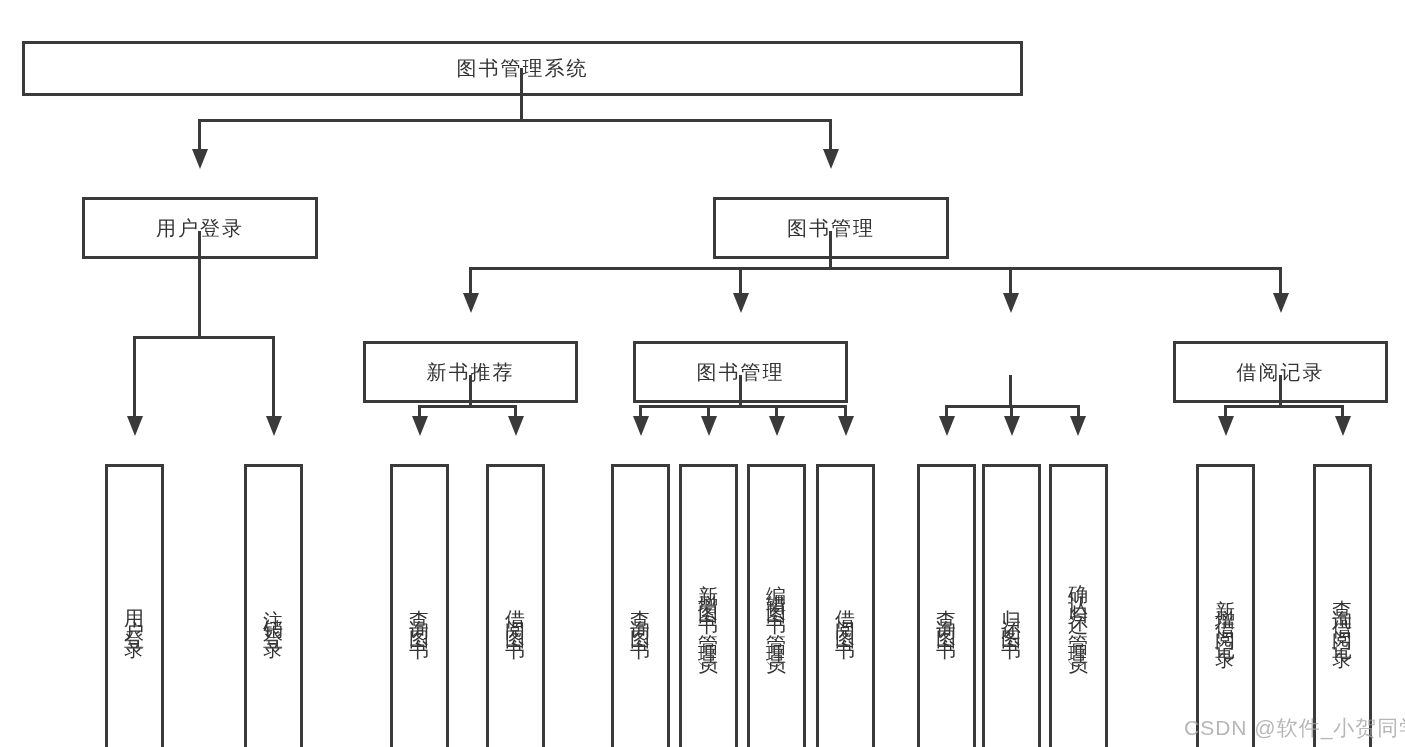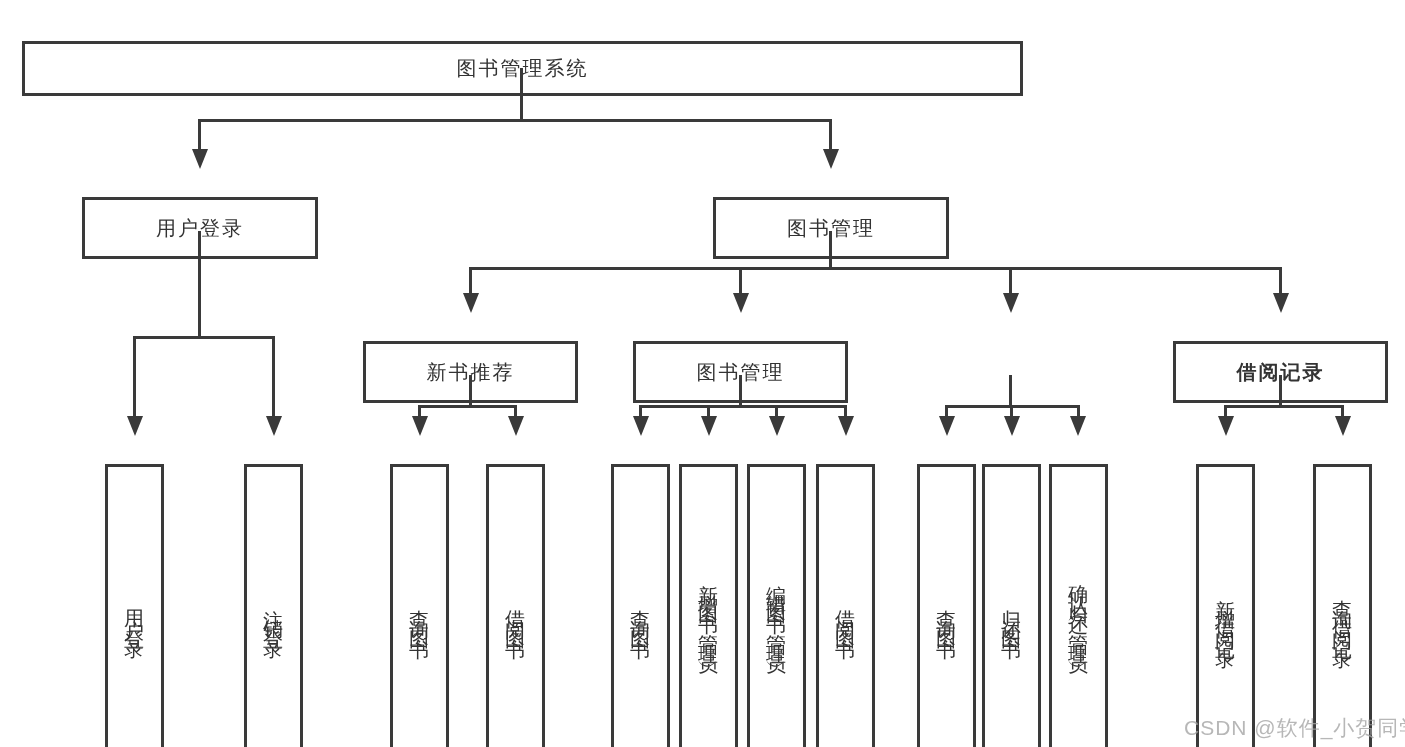--- a/index.html
+++ b/index.html
@@ -101,21 +101,21 @@
     <div class="vline" style="left:739px; top:267px; height:28px;"></div>
     <div class="arrow" style="left:733px; top:293px;"></div>
     <div class="vline" style="left:1009px; top:267px; height:28px;"></div>
     <div class="arrow" style="left:1003px; top:293px;"></div>
     <div class="vline" style="left:1279px; top:267px; height:28px;"></div>
     <div class="arrow" style="left:1273px; top:293px;"></div>
   </div>
 
   <div class="node" style="left:363px; top:313px; width:215px; height:62px;">新书推荐</div>
   <div class="node" style="left:633px; top:313px; width:215px; height:62px;">图书管理</div>
-  <div class="node" style="left:1173px; top:313px; width:215px; height:62px;font-weight:bold;">借阅记录</div>
+  <div class="node" style="left:1173px; top:313px; width:215px; height:62px;">借阅记录</div>
 
   <div>
     <div class="vline" style="left:469px; top:375px; height:33px;"></div>
     <div class="hline" style="left:418px; top:405px; width:99px;"></div>
     <div class="vline" style="left:418px; top:405px; height:13px;"></div>
     <div class="arrow" style="left:412px; top:416px;"></div>
     <div class="vline" style="left:514px; top:405px; height:13px;"></div>
     <div class="arrow" style="left:508px; top:416px;"></div>
   </div>
 

